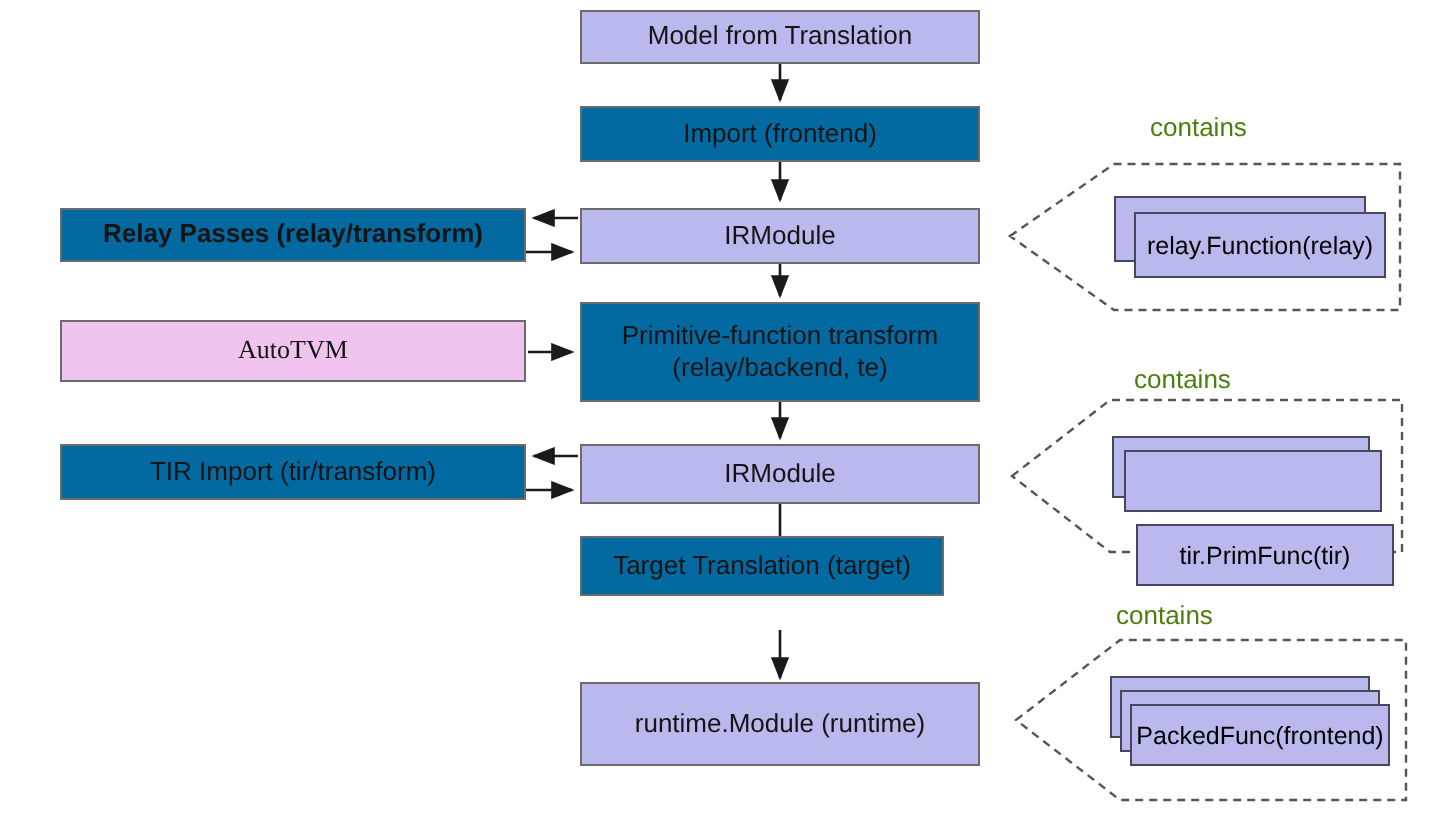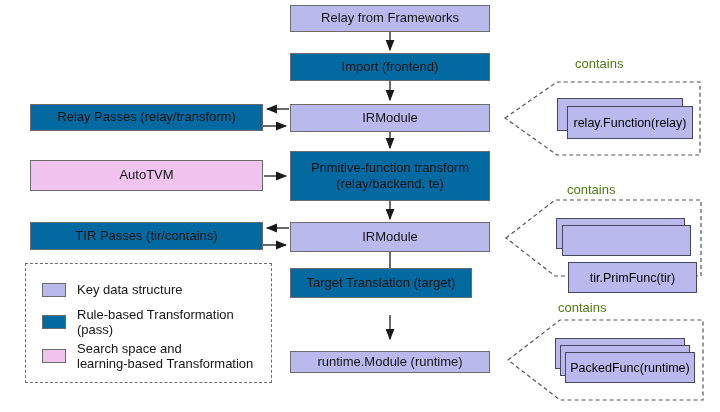--- a/index.html
+++ b/index.html
@@ -8,21 +8,21 @@
     font-family:"Liberation Sans",sans-serif;color:#111;
   }
   .overlay{position:absolute;left:0;top:0;width:720px;height:412px;pointer-events:none;}
   .node{
     position:absolute;box-sizing:border-box;border:1px solid #6b6b6b;
     display:flex;align-items:center;justify-content:center;text-align:center;
     font-size:13px;line-height:1.25;white-space:pre-line;color:#141414;
   }
   .purple{background:#b9b9ed;}
   .yellow{background:#0369a1;}
-  .pink{background:#f1c3ef;}
+  .pink{background:#f1c3ef;font-family:Liberation Serif, serif;}
   .contains{
     position:absolute;font-size:13px;color:#4d7c0f;white-space:nowrap;
   }
   .stackbox{
     position:absolute;box-sizing:border-box;background:#b9b9ed;border:1px solid #46465f;
   }
   .stackbox.front{
     display:flex;align-items:center;justify-content:center;
     font-size:12.5px;white-space:nowrap;color:#000000;
   }
@@ -63,62 +63,47 @@
       <line x1="263" y1="245" x2="286" y2="245" marker-end="url(#ah)"></line>
     </g>
 
     <g fill="none" stroke="#555555" stroke-width="1.2" stroke-dasharray="4 3">
       <path d="M505,118 L557,82 L700,82 L700,155 L557,155 Z"></path>
       <path d="M506,238 L555,200 L701,200 L701,276 L555,276 Z"></path>
       <path d="M508,360 L560,320 L703,320 L703,400 L560,400 Z"></path>
     </g>
   </svg>
 
-  <div class="node purple" style="left:290px;top:5px;width:200px;height:27px;">Relay from Frameworks</div>
+  <div class="node purple" style="left:290px;top:5px;width:200px;height:27px;">Model from Translation</div>
   <div class="node yellow" style="left:290px;top:53px;width:200px;height:28px;">Import (frontend)</div>
   <div class="node purple" style="left:290px;top:104px;width:200px;height:28px;">IRModule</div>
   <div class="node yellow" style="left:290px;top:151px;width:200px;height:50px;">Primitive-function transform
 (relay/backend, te)</div>
   <div class="node purple" style="left:290px;top:222px;width:200px;height:30px;">IRModule</div>
   <div class="node yellow" style="left:290px;top:268px;width:182px;height:30px;">Target Translation (target)</div>
-  <div class="node purple" style="left:290px;top:351px;width:200px;height:22px;">runtime.Module (runtime)</div>
+  <div class="node purple" style="left:290px;top:341px;width:200px;height:42px;">runtime.Module (runtime)</div>
 
-  <div class="node yellow" style="left:30px;top:104px;width:233px;height:27px;">Relay Passes (relay/transform)</div>
+  <div class="node yellow" style="left:30px;top:104px;width:233px;height:27px;font-weight:bold;">Relay Passes (relay/transform)</div>
   <div class="node pink" style="left:30px;top:160px;width:233px;height:31px;">AutoTVM</div>
-  <div class="node yellow" style="left:30px;top:222px;width:233px;height:28px;">TIR Passes (tir/contains)</div>
+  <div class="node yellow" style="left:30px;top:222px;width:233px;height:28px;">TIR Import (tir/transform)</div>
 
   <div class="contains" style="left:575px;top:56px;">contains</div>
   <div>
     <div class="stackbox" style="left:557px;top:98px;width:126px;height:33px;"></div>
     <div class="stackbox front" style="left:567px;top:106px;width:126px;height:33px;">relay.Function(relay)</div>
   </div>
 
   <div class="contains" style="left:567px;top:182px;">contains</div>
   <div>
     <div class="stackbox" style="left:556px;top:218px;width:129px;height:31px;"></div>
     <div class="stackbox" style="left:562px;top:225px;width:129px;height:31px;"></div>
     <div class="stackbox front" style="left:568px;top:232px;width:129px;height:31px;margin-top:30px;">tir.PrimFunc(tir)</div>
   </div>
 
   <div class="contains" style="left:558px;top:300px;">contains</div>
   <div>
     <div class="stackbox" style="left:555px;top:338px;width:130px;height:31px;"></div>
     <div class="stackbox" style="left:560px;top:345px;width:130px;height:31px;"></div>
-    <div class="stackbox front" style="left:565px;top:352px;width:130px;height:31px;">PackedFunc(runtime)</div>
+    <div class="stackbox front" style="left:565px;top:352px;width:130px;height:31px;">PackedFunc(frontend)</div>
   </div>
 
-  <div class="legend">
-    <div class="legend-row" style="top:13px;height:26px;">
-      <div class="swatch purple"></div>
-      <div class="legend-label">Key data structure</div>
-    </div>
-    <div class="legend-row" style="top:45px;height:26px;">
-      <div class="swatch yellow"></div>
-      <div class="legend-label">Rule-based Transformation (pass)</div>
-    </div>
-    <div class="legend-row" style="top:74px;height:36px;">
-      <div class="swatch pink"></div>
-      <div class="legend-label">Search space and
-learning-based Transformation</div>
-    </div>
-  </div>
 
 </div>
 
 </body></html>

